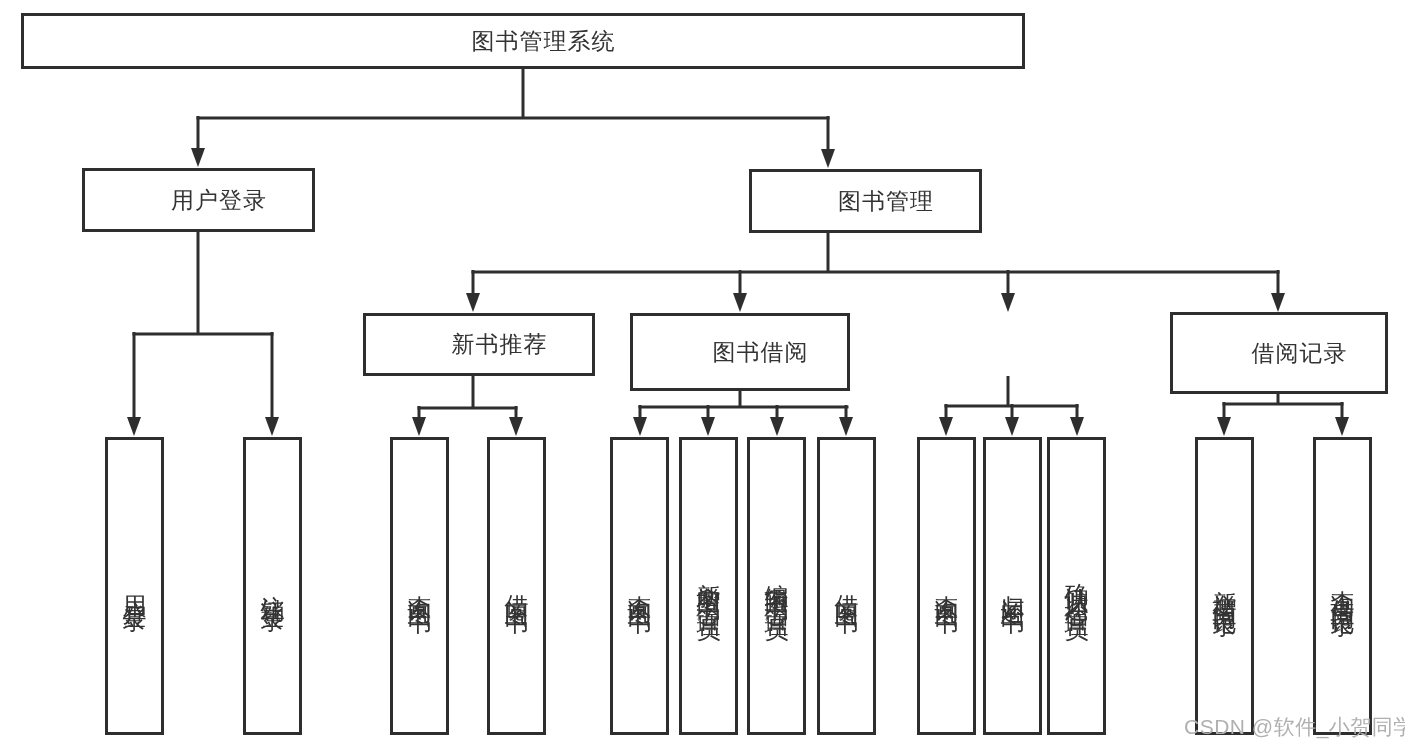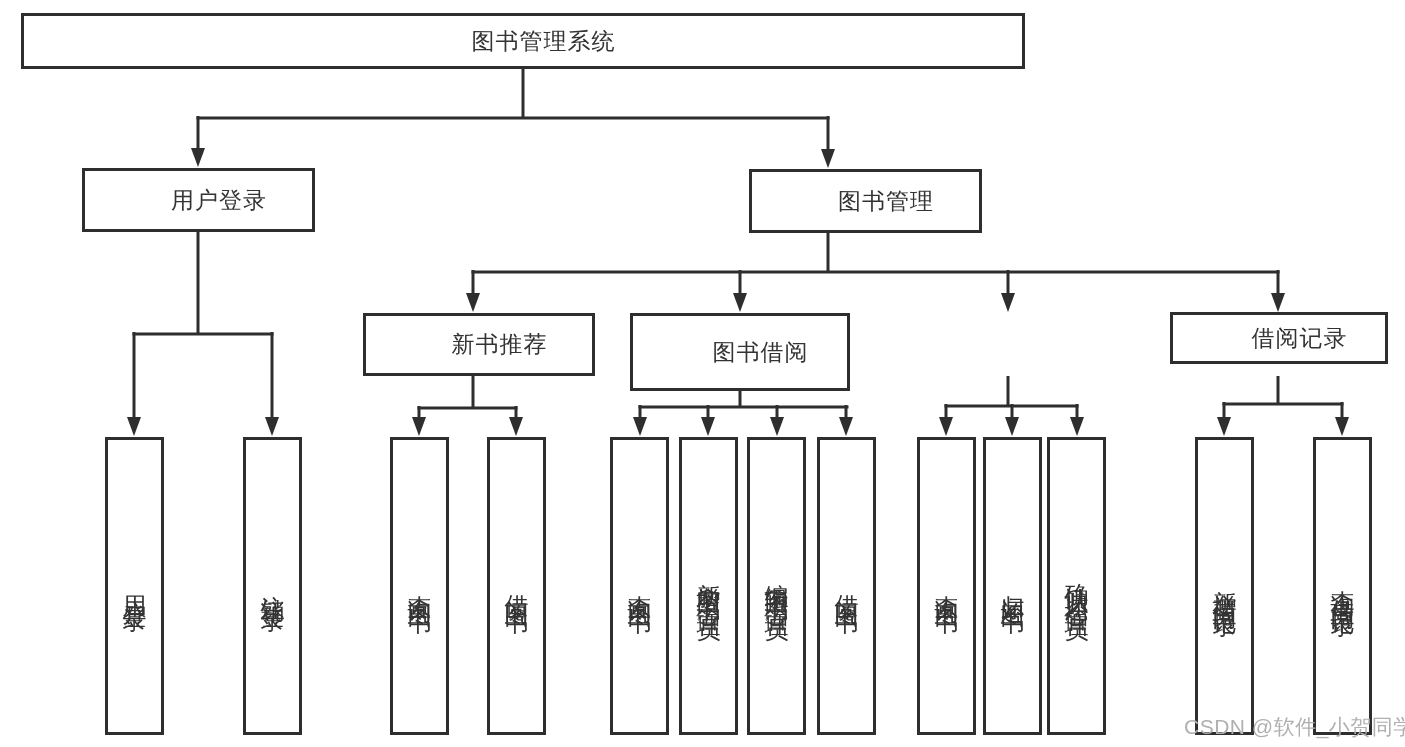--- a/index.html
+++ b/index.html
@@ -159,21 +159,21 @@
   <div class="node hnode" style="left:712px; top:169px; width:233px; height:64px;margin-left:37px;">
     <span>图书管理</span>
   </div>
 
   <div class="node hnode" style="left:363px; top:313px; width:232px; height:63px;">
     <span>新书推荐</span>
   </div>
   <div class="node hnode" style="left:630px; top:313px; width:220px; height:78px;">
     <span>图书借阅</span>
   </div>
-  <div class="node hnode" style="left:1170px; top:312px; width:218px; height:52px;">
+  <div class="node hnode" style="left:1170px; top:312px; width:218px; height:82px;">
     <span>借阅记录</span>
   </div>
 
   <div class="node vnode" style="left:105px;">
     <span class="vlabel">用户登录</span>
   </div>
   <div class="node vnode" style="left:243px;">
     <span class="vlabel">注销登录</span>
   </div>
 

